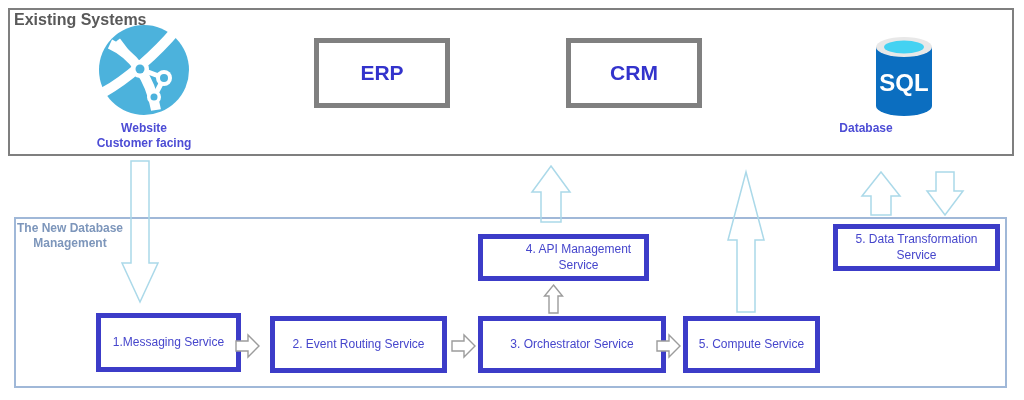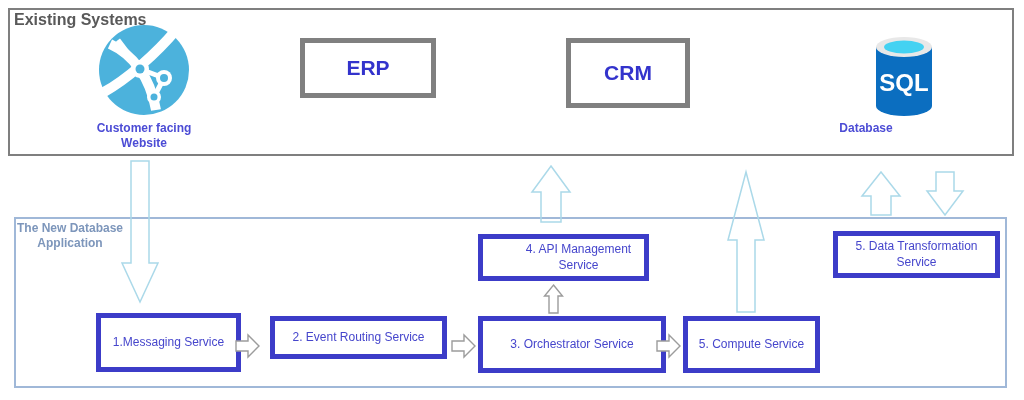--- a/index.html
+++ b/index.html
@@ -33,41 +33,41 @@
     left: 14px; top: 221px; width: 112px;
     font-size: 12px; font-weight: 700; color: var(--booking-label);
     text-align: center; line-height: 1.22;
   }
   .sys-box {
     border: 5px solid var(--erp-crm-border);
     background: #ffffff;
     display: flex; align-items: center; justify-content: center;
     font-size: 21px; font-weight: 700; color: var(--erp-crm-text);
   }
-  .erp-box { left: 300px; top: 38px; width: 136px; height: 60px; }
-  .crm-box { left: 566px; top: 38px; width: 124px; height: 70px; }
+  .erp-box { left: 314px; top: 38px; width: 136px; height: 70px; }
+  .crm-box { left: 566px; top: 38px; width: 136px; height: 70px; }
   .icon-label {
     font-size: 12px; font-weight: 600; color: var(--icon-label);
     text-align: center; line-height: 1.25;
   }
   .website-label { left: 78px; top: 121px; width: 132px; }
   .database-label { left: 828px; top: 121px; width: 76px; }
   .service-box {
     border: 5px solid var(--service-border);
     background: #ffffff;
     display: flex; align-items: center; justify-content: center;
     font-size: 12px; color: var(--service-text);
     text-align: center; line-height: 1.3; padding: 2px;
   }
   .svc-messaging      { left: 96px;  top: 313px; width: 145px; height: 59px; }
-  .svc-event-routing  { left: 270px; top: 316px; width: 177px; height: 43px; }
+  .svc-event-routing  { left: 270px; top: 316px; width: 177px; height: 57px; }
   .svc-orchestrator   { left: 478px; top: 316px; width: 188px; height: 57px; }
   .svc-api-mgmt       { left: 478px; top: 234px; width: 171px; height: 47px; padding-left: 32px; }
   .svc-compute        { left: 683px; top: 316px; width: 137px; height: 57px; }
-  .svc-data-transform { left: 833px; top: 231px; width: 167px; height: 47px; }
+  .svc-data-transform { left: 833px; top: 224px; width: 167px; height: 47px; }
   .big-arrow  { stroke: var(--arrow-light); stroke-width: 1.5; fill: none; }
   .small-arrow { stroke: var(--arrow-gray); stroke-width: 1.4; fill: #ffffff; }
 </style>
 </head>
 <body>
 
 <div class="canvas">
 
   <div class="abs top-box"></div>
   <div class="abs section-label">Existing Systems</div>
@@ -78,43 +78,43 @@
     <path d="M14 22 C 36 32, 54 54, 60 88" stroke="#ffffff" stroke-width="10" fill="none"></path>
     <path d="M22 18 L44 47 L68 56 L58 75" stroke="#ffffff" stroke-width="5" fill="none"></path>
     <circle cx="44" cy="47" r="9" fill="#ffffff"></circle>
       <circle cx="44" cy="47" r="4.5" fill="var(--globe-blue)"></circle>
     <circle cx="68" cy="56" r="8" fill="#ffffff"></circle>
       <circle cx="68" cy="56" r="4" fill="var(--globe-blue)"></circle>
     <circle cx="58" cy="75" r="7" fill="#ffffff"></circle>
       <circle cx="58" cy="75" r="3.5" fill="var(--globe-blue)"></circle>
   </svg>
   <div class="abs icon-label website-label">
+    <div>Website</div>
     <div>Customer facing</div>
-    <div>Website</div>
   </div>
 
   <div class="abs sys-box erp-box">
     <span>ERP</span>
   </div>
   <div class="abs sys-box crm-box">
     <span>CRM</span>
   </div>
 
   <svg class="abs" style="left:872px; top:34px;" width="64" height="86" viewBox="0 0 64 86">
     <path d="M4 13 v59 a28 10 0 0 0 56 0 v-59 z" fill="var(--sql-body)"></path>
     <ellipse cx="32" cy="13" rx="28" ry="10" fill="var(--sql-top-ring)"></ellipse>
     <ellipse cx="32" cy="13" rx="20" ry="6.5" fill="var(--sql-top-inner)"></ellipse>
     <text x="32" y="57" text-anchor="middle" font-family="Liberation Sans, sans-serif" font-size="24" font-weight="700" fill="#ffffff">SQL</text>
   </svg>
   <div class="abs icon-label database-label">Database</div>
 
   <div class="abs booking-box"></div>
   <div class="abs booking-label">
     <div>The New Database</div>
-    <div>Application</div>
+    <div>Management</div>
   </div>
 
   <div class="abs service-box svc-messaging">
     <span>1.Messaging Service</span>
   </div>
   <div class="abs service-box svc-event-routing">
     <span>2. Event Routing Service</span>
   </div>
   <div class="abs service-box svc-orchestrator">
     <span>3. Orchestrator Service</span>

